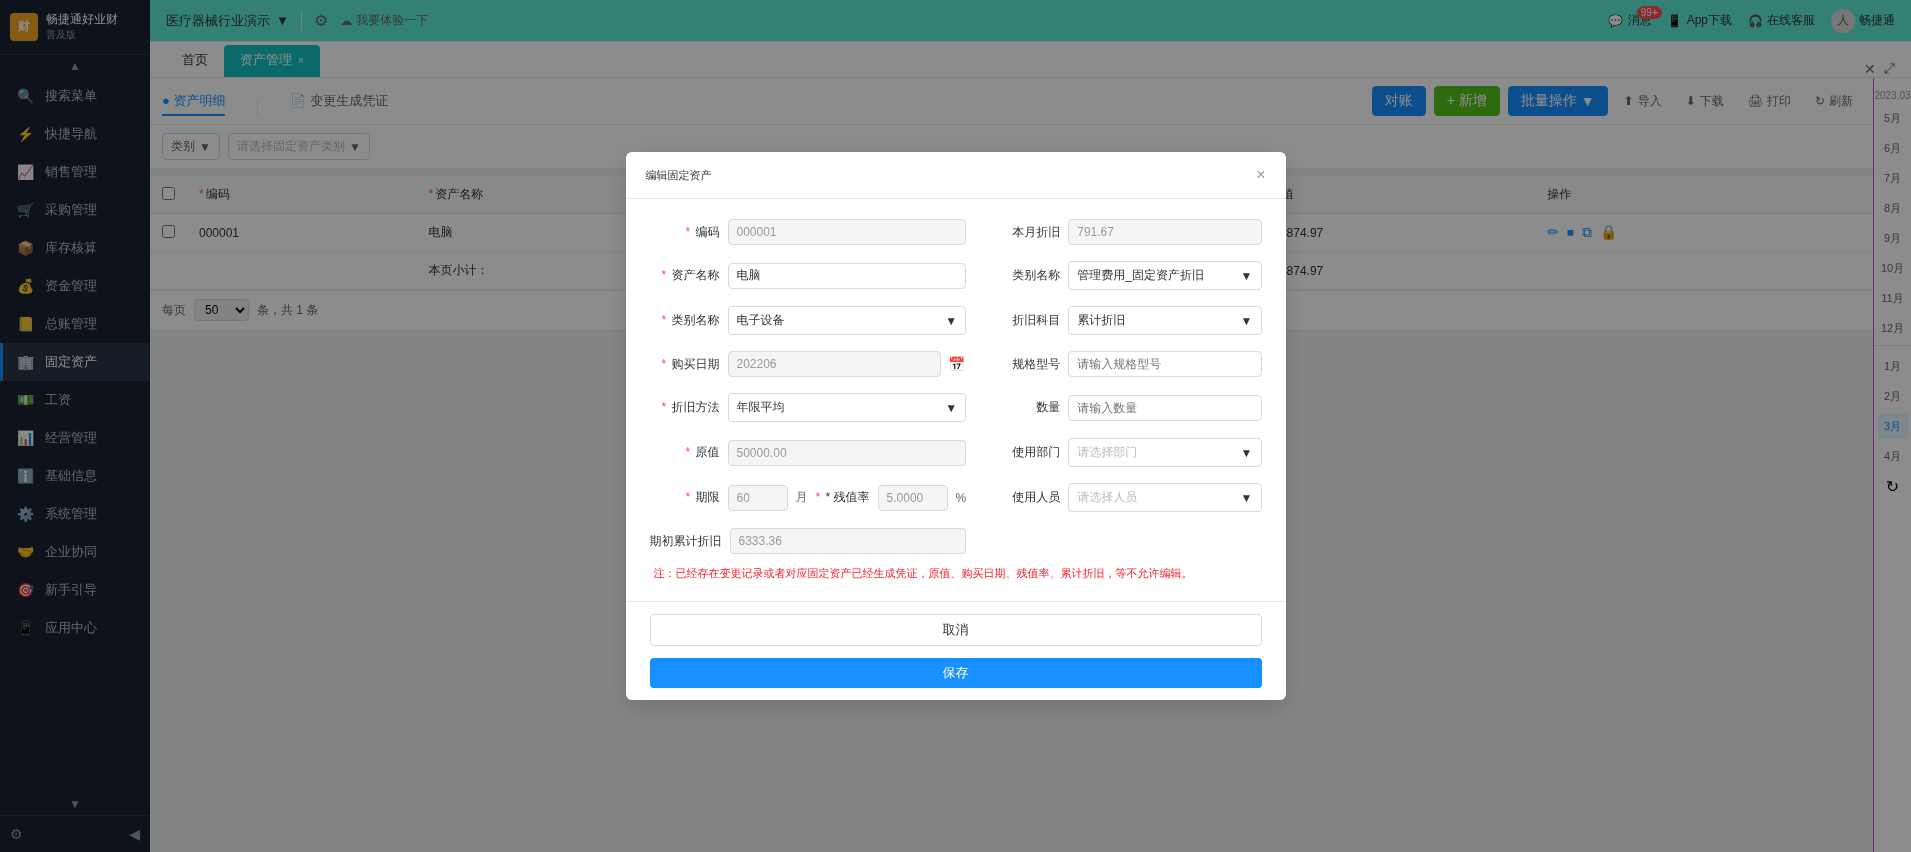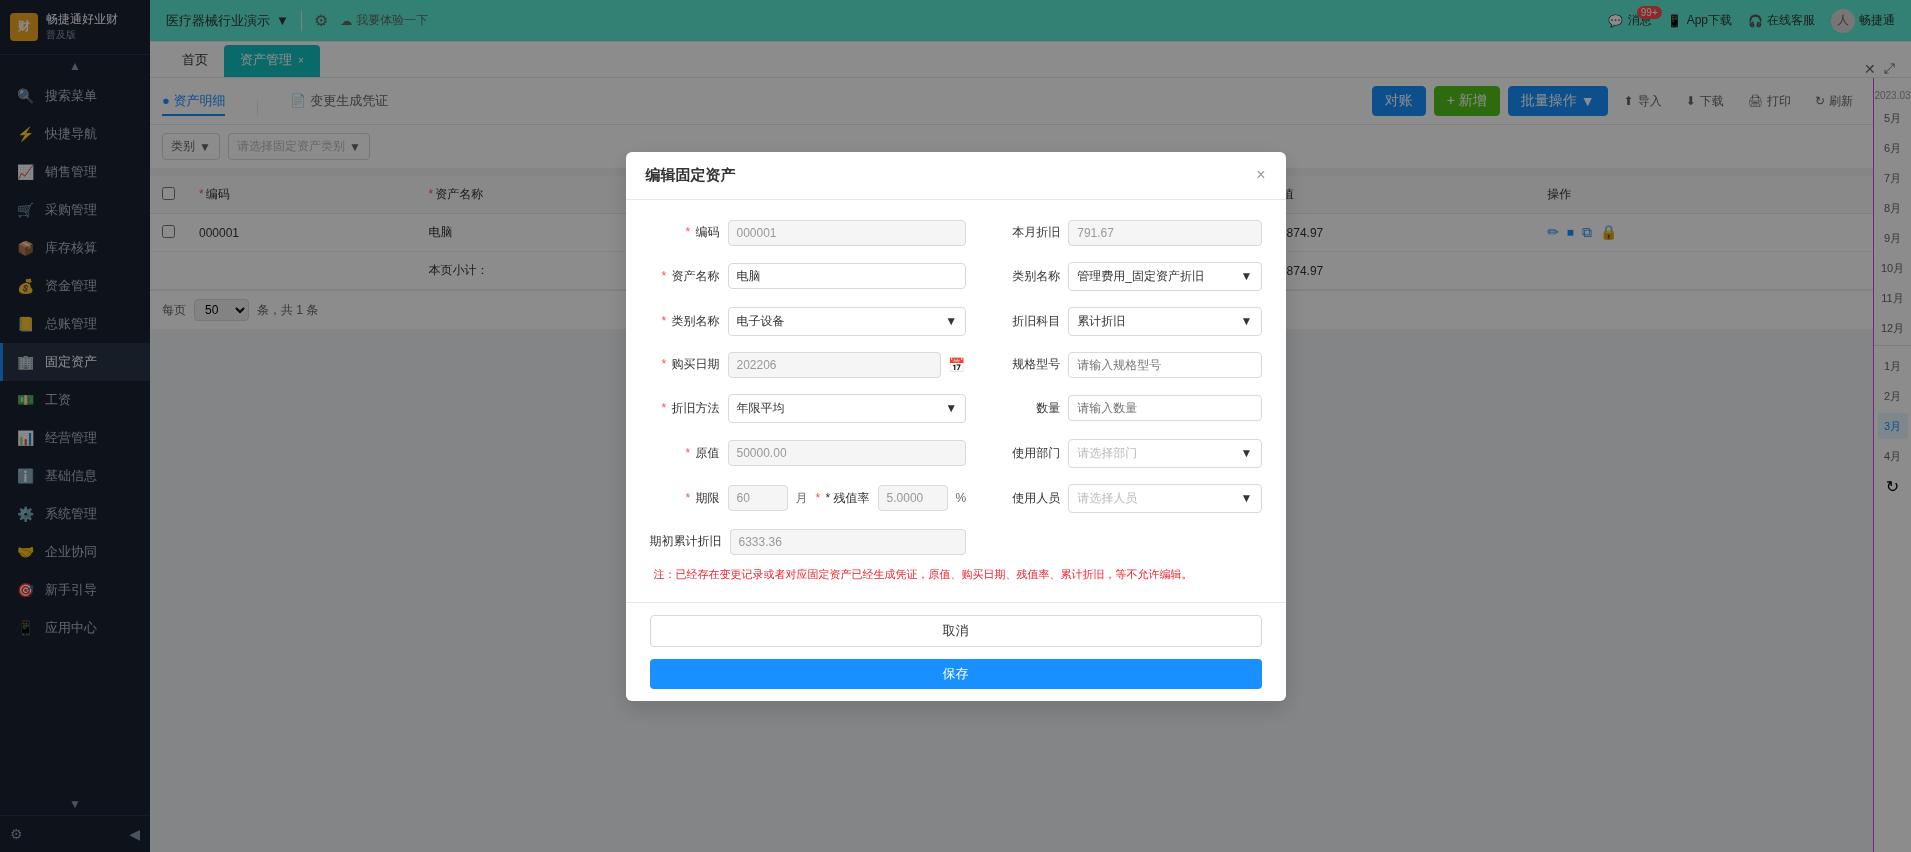--- a/index.html
+++ b/index.html
@@ -188,21 +188,21 @@
       background: #fff; border-radius: 6px;
       width: 660px;
       box-shadow: 0 8px 24px rgba(0,0,0,0.15);
       z-index: 1001;
       overflow: hidden;
     }
     .dialog-header {
       padding: 14px 20px; border-bottom: 1px solid #e8e8e8;
       display: flex; align-items: center; justify-content: space-between;
     }
-    .dialog-title { font-size: 15px; font-weight: 700; color: #333; }
+    .dialog-title { font-size: 11px; font-weight: 400; color: #333; }
     .dialog-close { font-size: 16px; color: #999; cursor: pointer; }
     .dialog-body { padding: 20px 24px; }
     .dialog-footer {
       padding: 12px 24px; border-top: 1px solid #e8e8e8;
       display: flex; justify-content: center; gap: 12px; flex-direction: column;
     }
     .dialog-note {
       font-size: 11px; color: #f5222d; margin-top: 12px; padding: 0 4px;
     }
 

